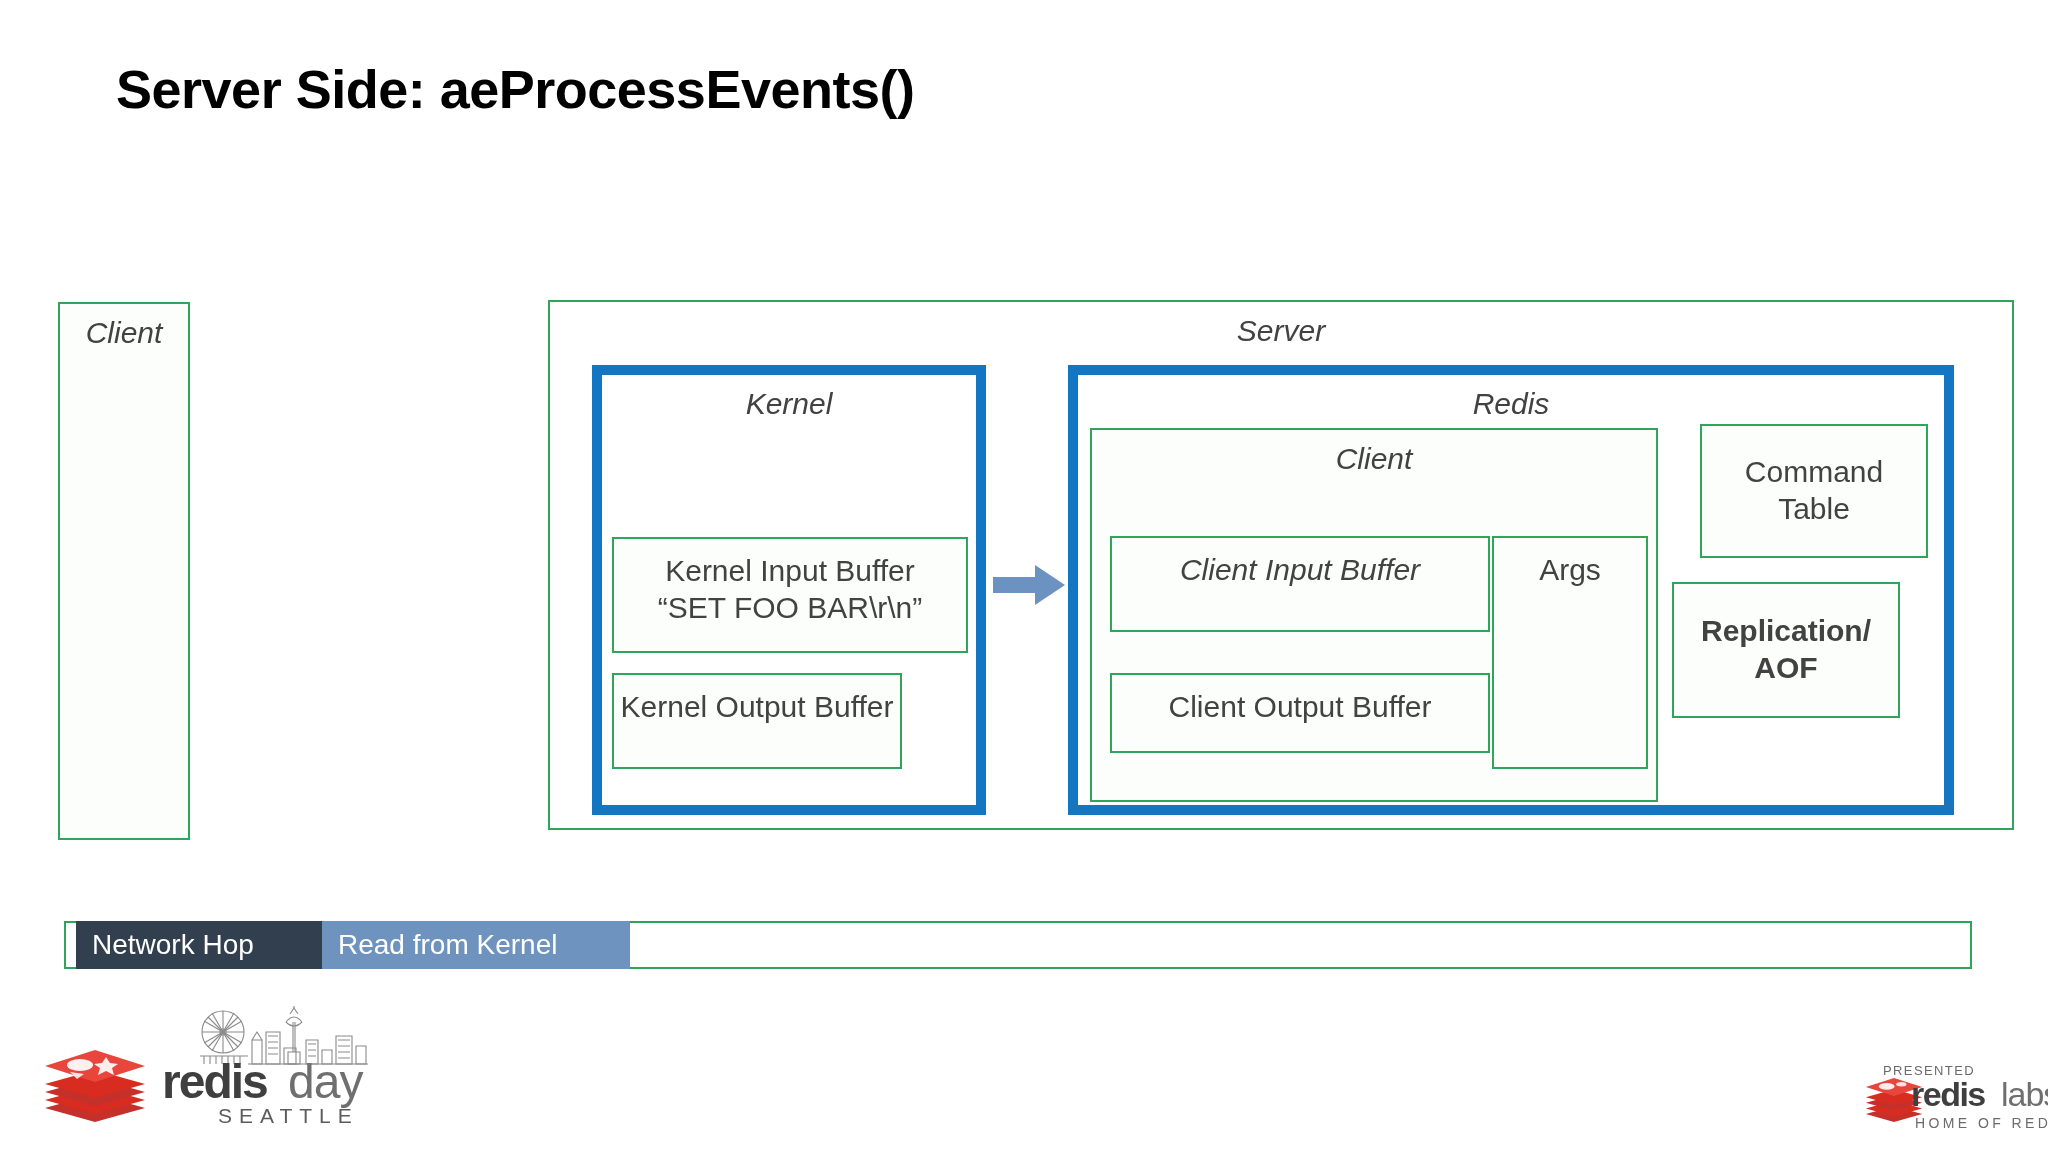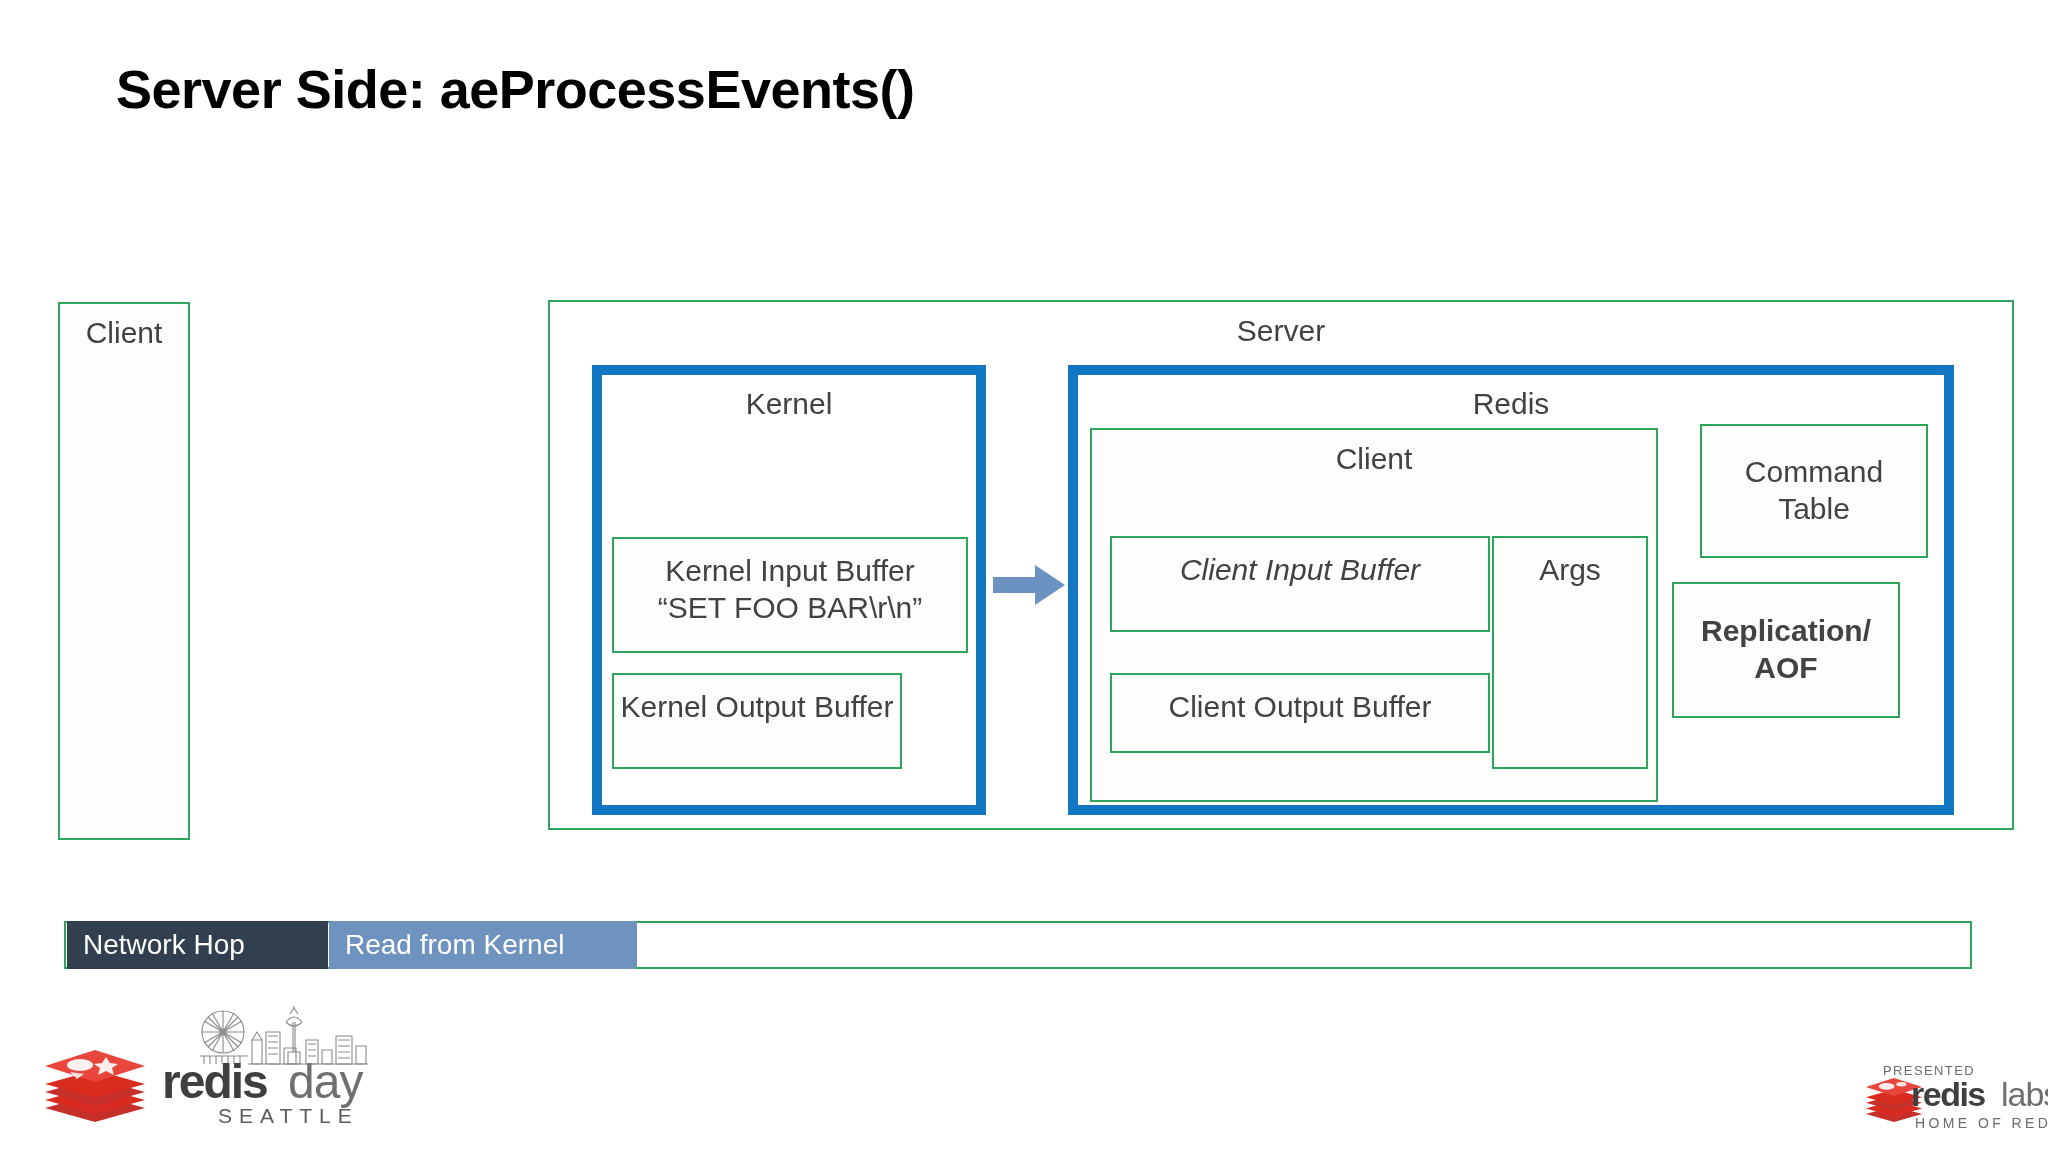--- a/index.html
+++ b/index.html
@@ -44,20 +44,21 @@
   }
   .box-label {
     position: absolute;
     left: 0;
     right: 0;
     text-align: center;
     font-size: 30px;
     line-height: 1.1;
     color: #424242;
     white-space: nowrap;
+    font-style: italic;
   }
   .box-label.top {
     top: 12px;
   }
   .leaf-label {
     position: absolute;
     left: 6px;
     right: 6px;
     top: 14px;
     text-align: center;
@@ -184,26 +185,26 @@
     height: 48px;
     box-sizing: border-box;
     display: flex;
     align-items: center;
     color: #ffffff;
     font-size: 28px;
     padding-left: 16px;
     white-space: nowrap;
   }
   #tl-seg-0 {
-    left: 3px;
+    left: 12px;
     width: 261px;
     background: #323f4f;
   }
   #tl-seg-1 {
-    left: 265px;
+    left: 258px;
     width: 308px;
     background: #6e93bf;
   }
 
   
   #redisday-logo {
     position: absolute;
     left: 40px;
     top: 1012px;
     width: 330px;

